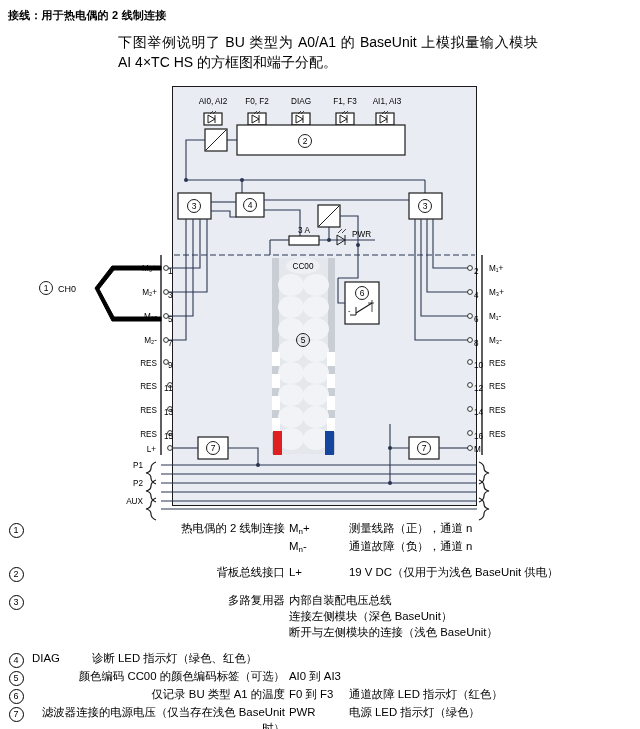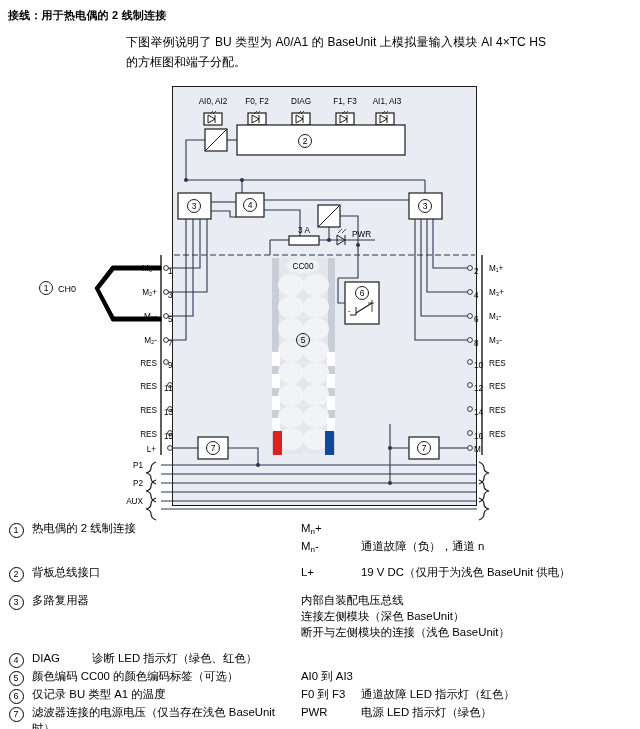--- a/index.html
+++ b/index.html
@@ -12,40 +12,40 @@
     position:relative;
   }
   .page{position:relative;width:640px;height:729px;}
 
   
   .title{
     position:absolute;left:8px;top:8px;
     font-size:11px;font-weight:bold;letter-spacing:.2px;
   }
   .intro{
-    position:absolute;left:126px;top:32px;width:420px;
-    font-size:12px;line-height:20px;text-align:justify;
+    position:absolute;left:118px;top:32px;width:420px;
+    font-size:14px;line-height:20px;text-align:justify;
   }
 
   
   .diagram{
     position:absolute;left:172px;top:86px;width:305px;height:420px;
     background:#e9edf3;border:1.6px solid #1b1b1b;
     box-sizing:border-box;
   }
   .diag-layer{position:absolute;left:0;top:0;width:640px;height:729px;pointer-events:none;}
 
   
   .legend{
     position:absolute;left:0px;top:520px;width:640px;
     font-size:11.4px;line-height:16px;
   }
   .lrow{display:flex;width:100%;}
   .c-num{width:32px;text-align:center;flex:none;padding-top:1px;}
-  .c-desc{width:253px;flex:none;padding-right:16px;}
+  .c-desc{width:253px;flex:none;padding-right:4px;text-align:right;}
   .c-sym{width:60px;flex:none;}
   .c-meaning{flex:1 1 auto;padding-right:6px;}
   .gap4{height:8px;}
   .gap8{height:10px;}
   .circnum{
     display:inline-block;width:13px;height:13px;line-height:12px;
     border:1px solid #000;border-radius:50%;
     font-size:9px;text-align:center;
   }
   sub{font-size:8px;vertical-align:baseline;position:relative;top:2px;}
@@ -365,20 +365,21 @@
       <text class="txt" x="143" y="504" text-anchor="end">AUX</text>
     </g>
   </svg>
 
   <div class="legend">
 
     <div class="lrow">
       <div class="c-num"><span class="circnum">1</span></div>
       <div class="c-desc">热电偶的 2 线制连接</div>
       <div class="c-sym">M<sub>n</sub>+</div>
+      <div class="c-meaning">测量线路（正），通道 n</div>
     </div>
 
     <div class="lrow">
       <div class="c-num"></div>
       <div class="c-desc"></div>
       <div class="c-sym">M<sub>n</sub>-</div>
       <div class="c-meaning">通道故障（负），通道 n</div>
     </div>
 
     <div class="gap4"></div>

